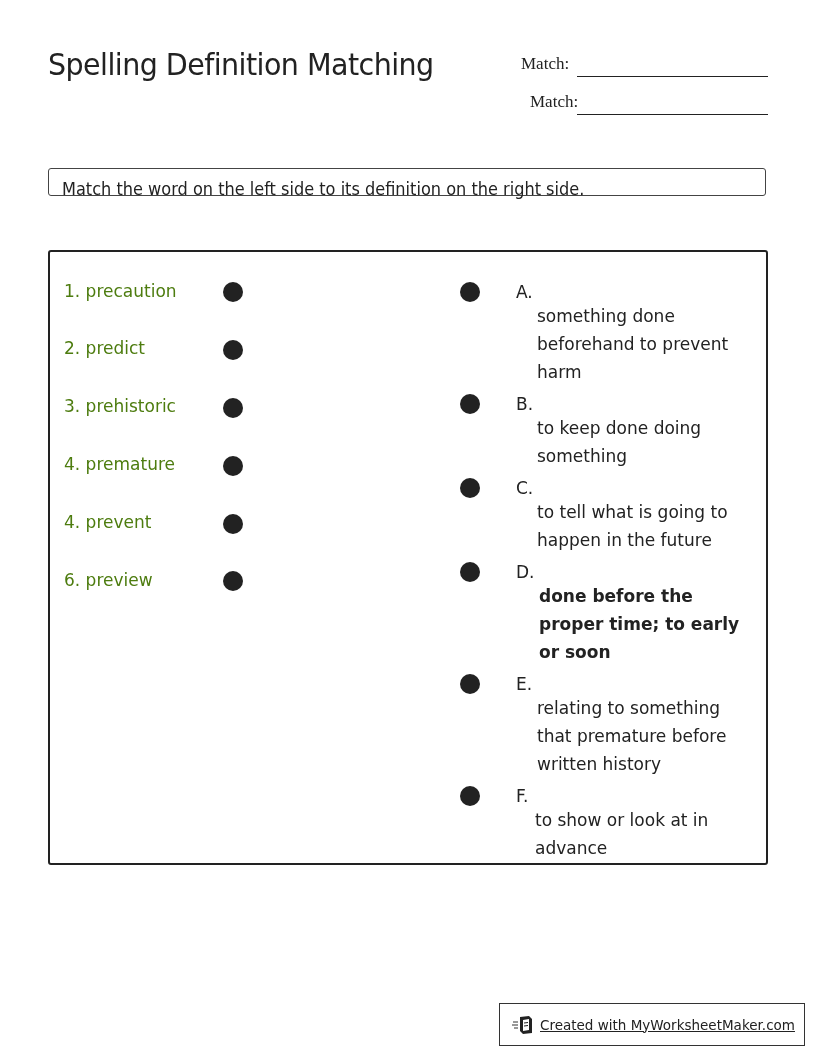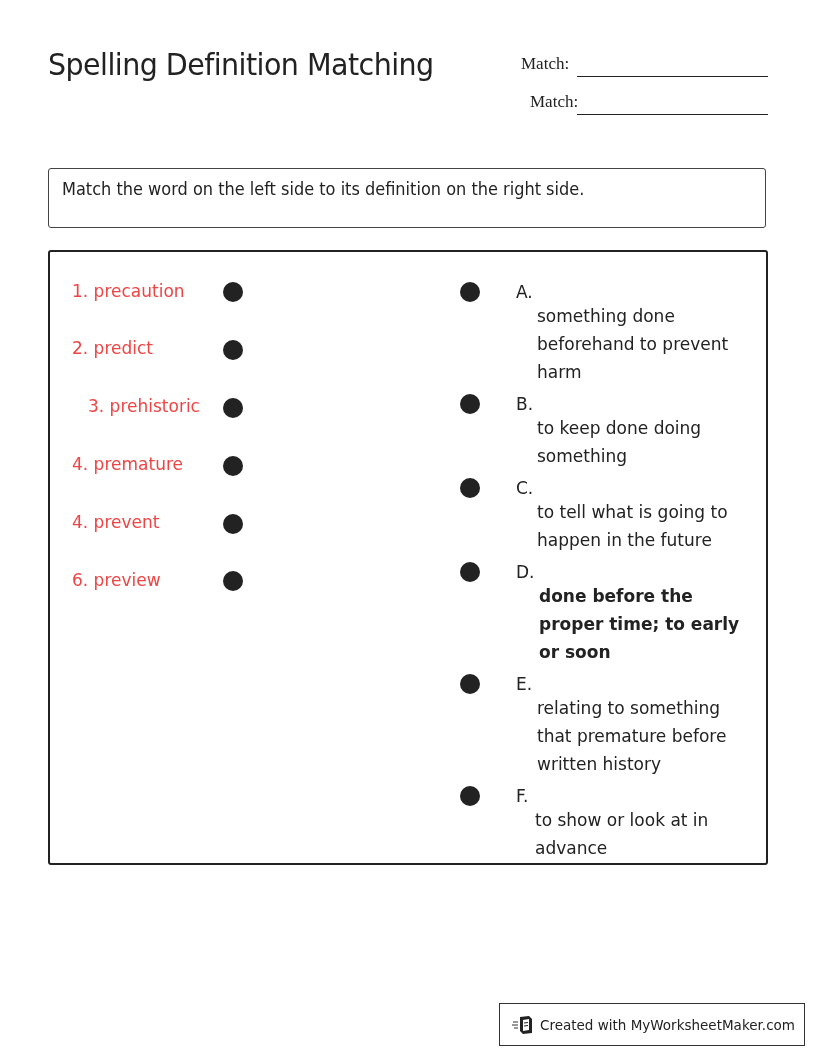--- a/index.html
+++ b/index.html
@@ -16,46 +16,46 @@
       transform: scaleX(0.92); transform-origin: left top;
     }
     .field-label {
       position: absolute; font-family: "Liberation Serif", serif;
       font-size: 17px; color: #222;
     }
     .field-line {
       position: absolute; height: 0; border-top: 1.3px solid #222;
     }
     .instructions {
-      position: absolute; left: 48px; top: 168px; width: 718px; height: 60px;
+      position: absolute; left: 48px; top: 168px; width: 718px; height: 28px;
       border: 1.3px solid #444; border-radius: 3px; box-sizing: border-box;
       font-size: 17px; color: #222; padding-left: 13px; line-height: 40px;
       white-space: nowrap;
     }
     .instructions span { display: inline-block; transform: scaleX(0.95); transform-origin: left center; }
     .match-box {
       position: absolute; left: 48px; top: 250px; width: 720px; height: 615px;
       border: 2px solid #222; border-radius: 3px; box-sizing: border-box;
     }
     .word {
-      position: absolute; left: 22px; font-size: 17px; color: #ef4444; white-space: nowrap;
+      position: absolute; left: 14px; font-size: 17px; color: #4d7c0f; white-space: nowrap;
     }
     .dot {
       position: absolute; width: 20px; height: 20px; border-radius: 50%; background: #222;
     }
     .def {
       position: absolute; font-size: 17px; color: #222; line-height: 28px;
     }
     .def .letter { position: absolute; left: 0; top: 0; }
     .def .text { display: block; padding-left: 21px; width: 214px; margin-top: 24px; }
     .footer {
       position: absolute; left: 499px; top: 1003px; width: 306px; height: 43px;
       border: 1.3px solid #333; box-sizing: border-box;
       display: flex; align-items: center; padding-left: 12px;
-      font-size: 13.5px; color: #222; white-space: nowrap;
+      font-size: 13.5px; color: #222; white-space: nowrap; text-decoration: underline;
     }
     .footer svg { margin-right: 6px; }
   </style>
 </head>
 <body>
 
 <div class="title">Spelling Definition Matching</div>
 
 <div class="field-label" style="left:521px; top:54px;">Match:</div>
 <div class="field-line" style="left:577px; top:76px; width:191px;"></div>
@@ -67,21 +67,21 @@
 </div>
 
 <div class="match-box">
 
   <div class="word" style="top:29px;">1. precaution</div>
   <div class="dot" style="left:173px; top:30px;"></div>
 
   <div class="word" style="top:86px;">2. predict</div>
   <div class="dot" style="left:173px; top:88px;"></div>
 
-  <div class="word" style="top:144px;margin-left:16px;">3. prehistoric</div>
+  <div class="word" style="top:144px;">3. prehistoric</div>
   <div class="dot" style="left:173px; top:146px;"></div>
 
   <div class="word" style="top:202px;">4. premature</div>
   <div class="dot" style="left:173px; top:204px;"></div>
 
   <div class="word" style="top:260px;">4. prevent</div>
   <div class="dot" style="left:173px; top:262px;"></div>
 
   <div class="word" style="top:318px;">6. preview</div>
   <div class="dot" style="left:173px; top:319px;"></div>

